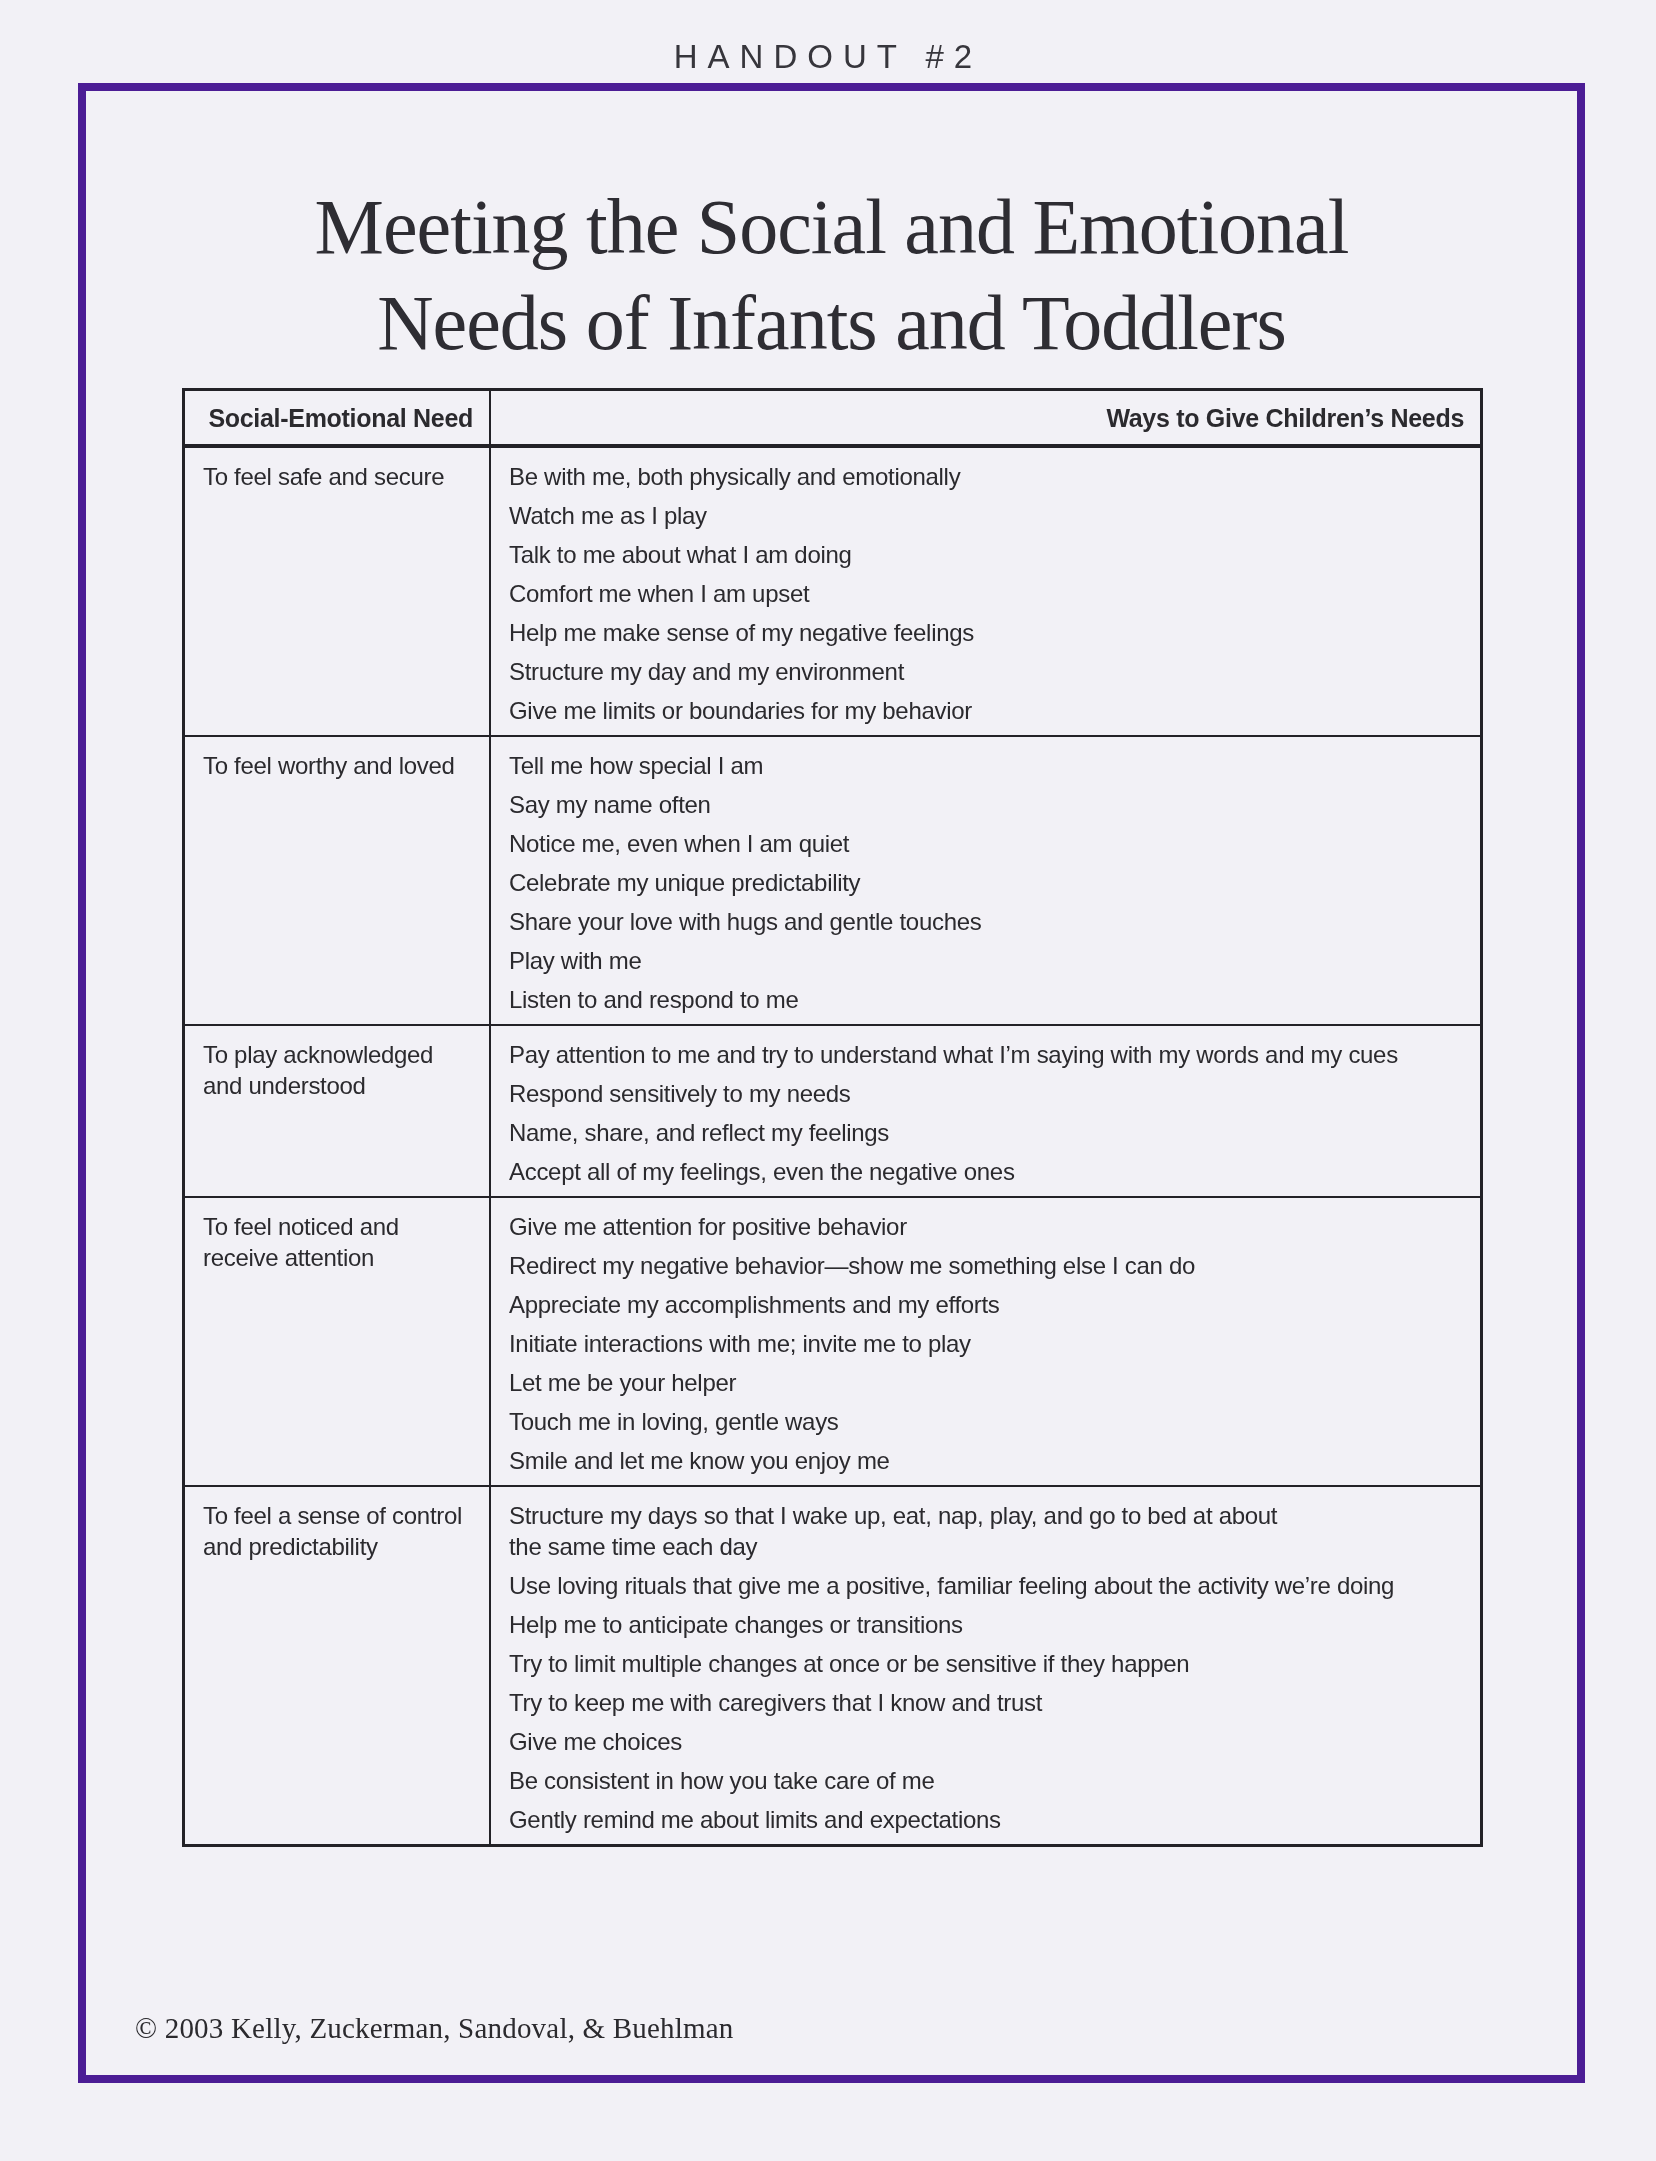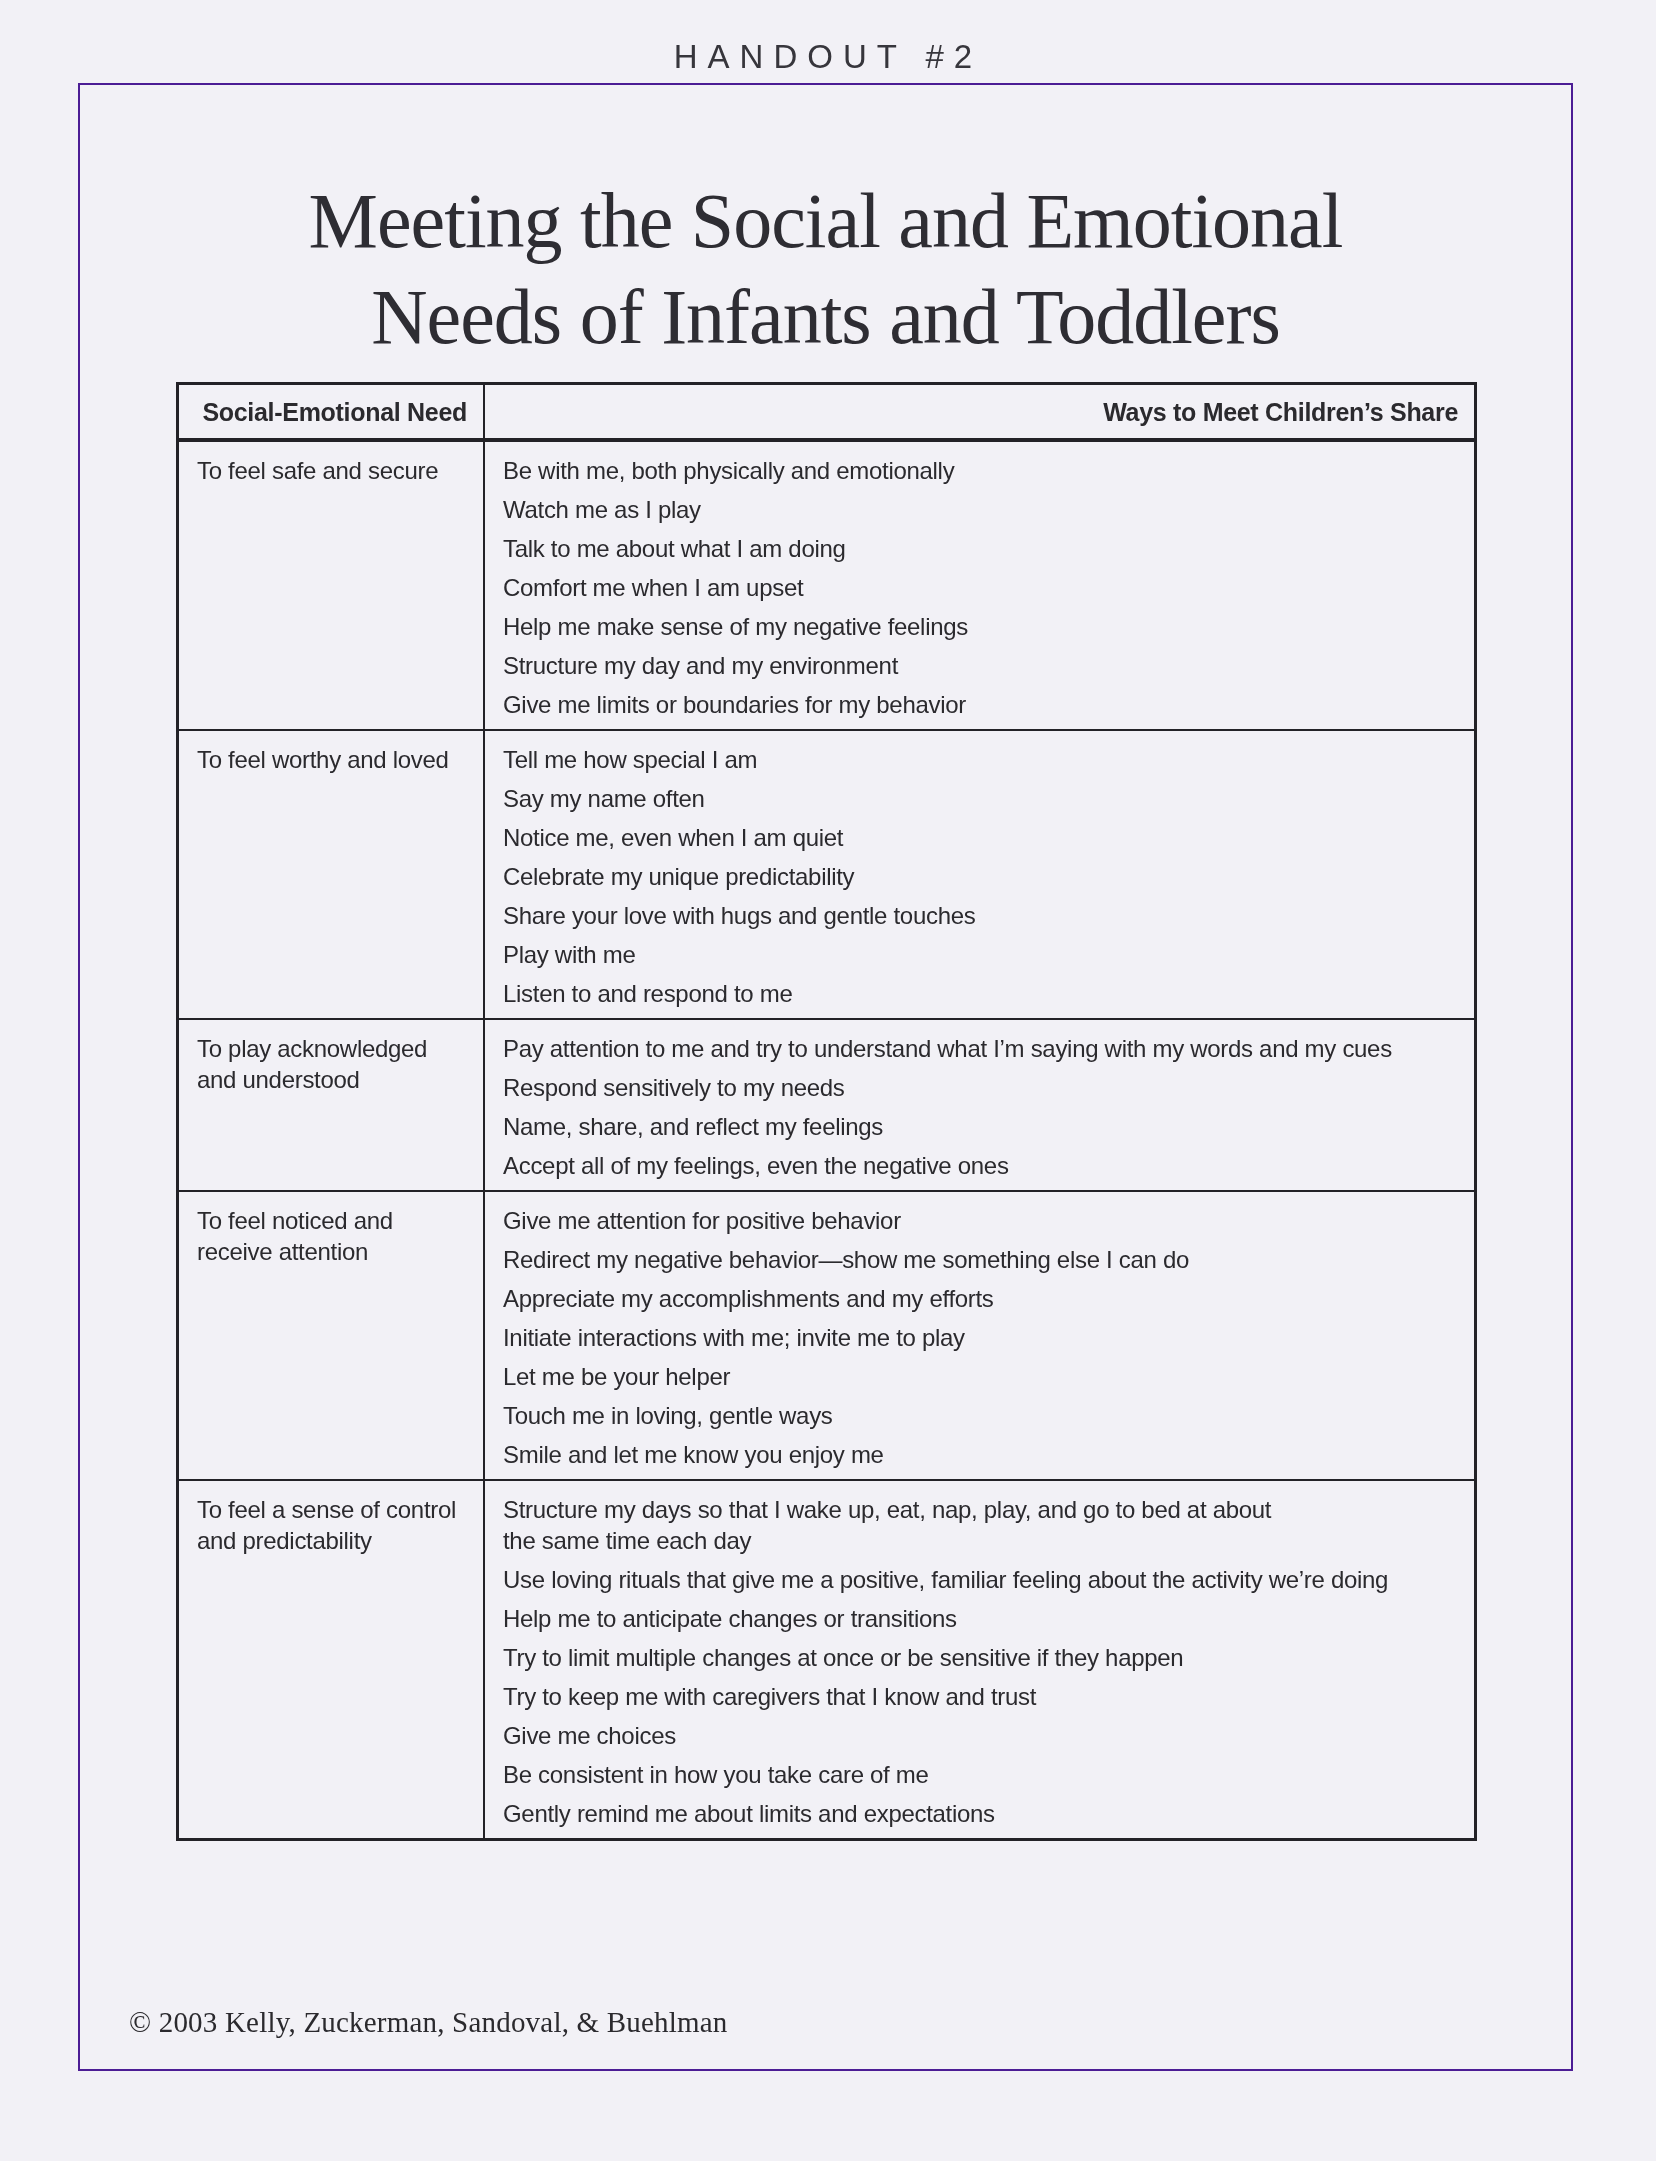--- a/index.html
+++ b/index.html
@@ -27,21 +27,21 @@
     letter-spacing: 10px;
     font-weight: 500;
   }
   
   .frame {
     position: absolute;
     left: 78px;
     top: 83px;
     width: 1491px;
     height: 1984px;
-    border: 2px solid #4c1d95;
+    border: 8px solid #4c1d95;
     background: #f2f1f6;
   }
   
   .doc-title {
     position: absolute;
     top: 88px;
     left: 0;
     width: 100%;
     text-align: center;
     font-family: "Liberation Serif", serif;
@@ -115,21 +115,21 @@
   <div class="frame">
 
     <div class="doc-title">
       <div>Meeting the Social and Emotional</div>
       <div>Needs of Infants and Toddlers</div>
     </div>
 
     <div class="needs-table">
       <div class="trow header-row">
         <div class="tcell need-col">Social-Emotional Need</div>
-        <div class="tcell ways-col">Ways to Meet Children’s Share</div>
+        <div class="tcell ways-col">Ways to Give Children’s Needs</div>
       </div>
 
     <div class="trow">
           <div class="tcell need-col">
             <div class="need-line">To feel safe and secure</div>
           </div>
           <div class="tcell ways-col">
             <div class="way-item">
               <div class="way-line">Be with me, both physically and emotionally</div>
             </div>

